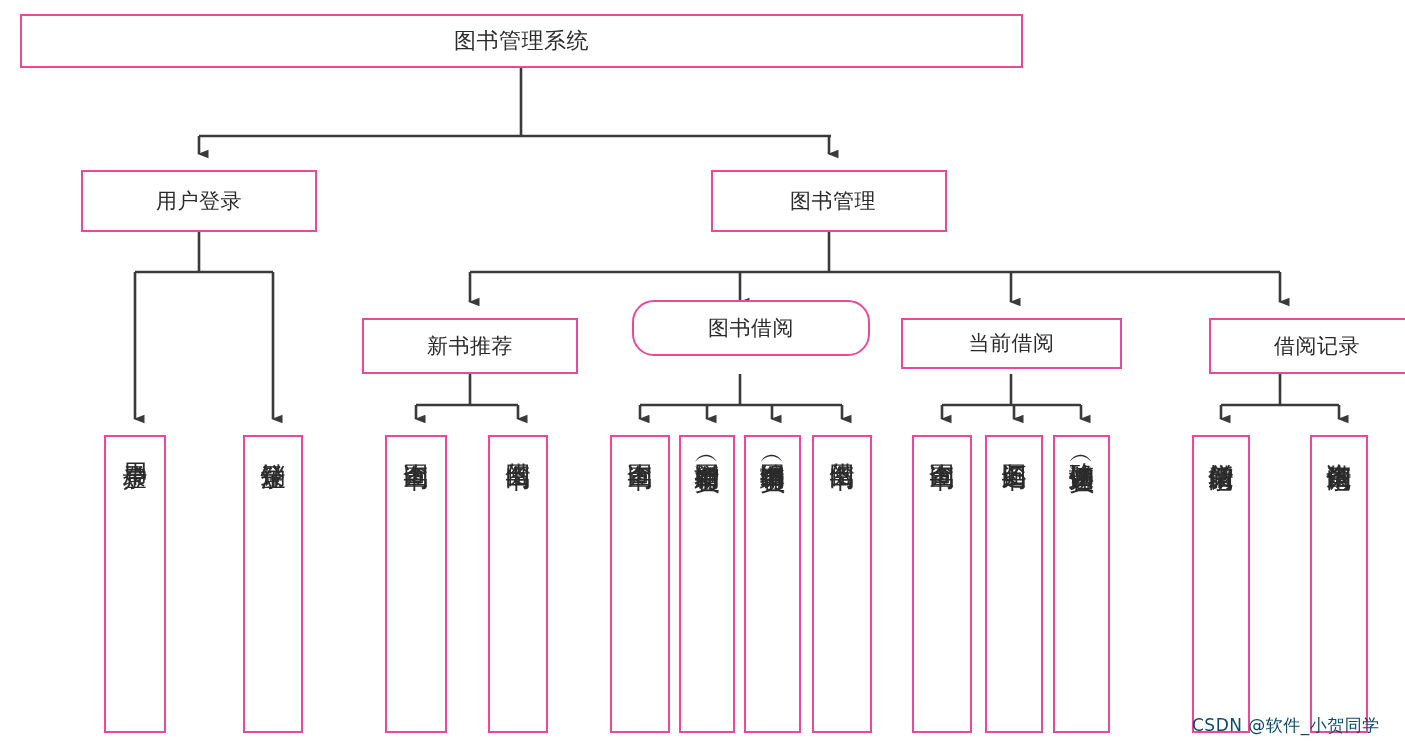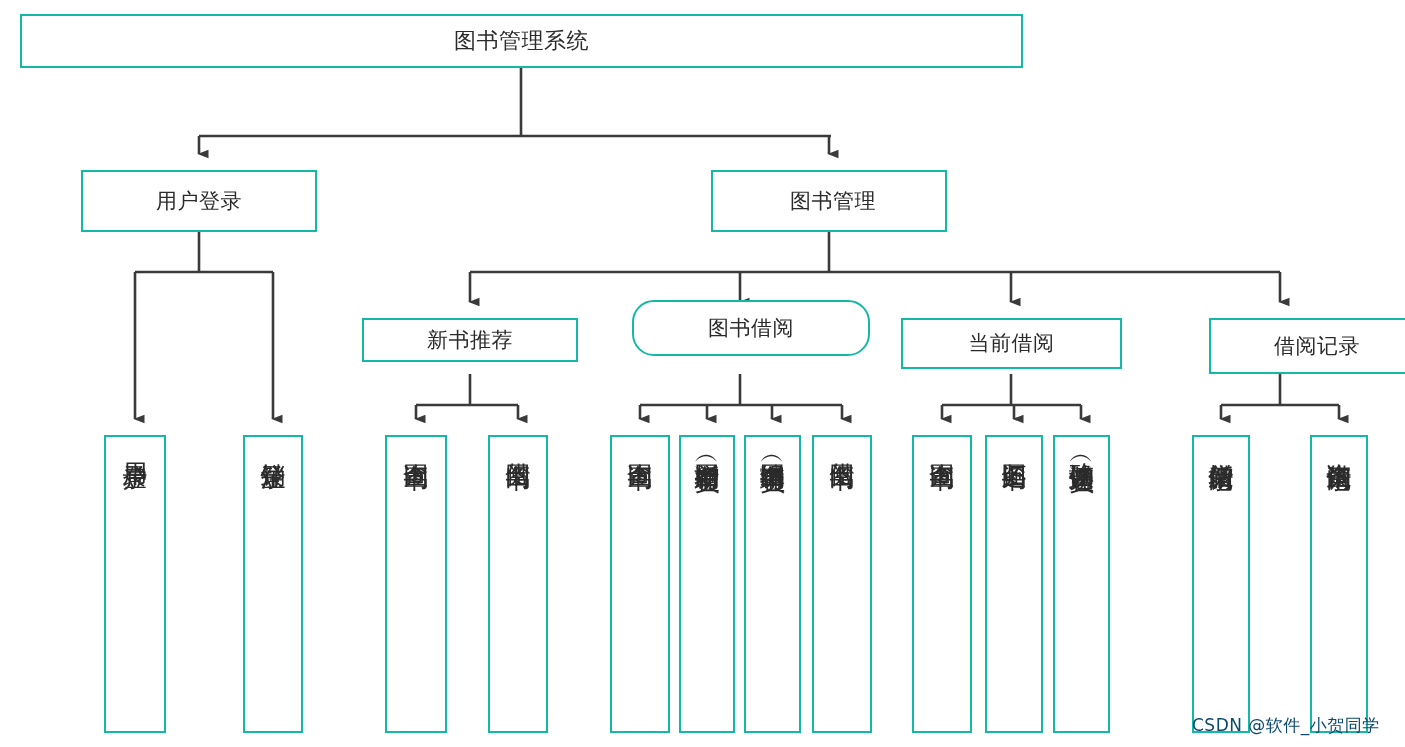--- a/index.html
+++ b/index.html
@@ -26,21 +26,21 @@
     left: 0;
     top: 0;
     width: 1405px;
     height: 747px;
     pointer-events: none;
   }
   .node {
     position: absolute;
     box-sizing: border-box;
     background: #ffffff;
-    border: 2px solid #14b8a6;
+    border: 2px solid #ec4899;
     display: flex;
     align-items: center;
     justify-content: center;
     color: #2b2b2b;
   }
   .node .node-label {
     display: block;
     text-align: center;
     line-height: 1.08;
     color: #2b2b2b;
@@ -137,21 +137,21 @@
     <span class="node-label">图书管理系统</span>
   </div>
 
   <div class="node node-h" style="left:81px; top:170px; width:236px; height:62px;">
     <span class="node-label">用户登录</span>
   </div>
   <div class="node node-h" style="left:711px; top:170px; width:236px; height:62px;padding-left:8px;">
     <span class="node-label">图书管理</span>
   </div>
 
-  <div class="node node-h" style="left:362px; top:318px; width:216px; height:44px;">
+  <div class="node node-h" style="left:362px; top:318px; width:216px; height:56px;">
     <span class="node-label">新书推荐</span>
   </div>
   <div class="node node-h" style="left:632px; top:300px; width:238px; height:56px;border-radius:22px;">
     <span class="node-label">图书借阅</span>
   </div>
   <div class="node node-h" style="left:901px; top:318px; width:221px; height:51px;">
     <span class="node-label">当前借阅</span>
   </div>
   <div class="node node-h" style="left:1172px; top:318px; width:216px; height:56px;margin-left:37px;">
     <span class="node-label">借阅记录</span>

